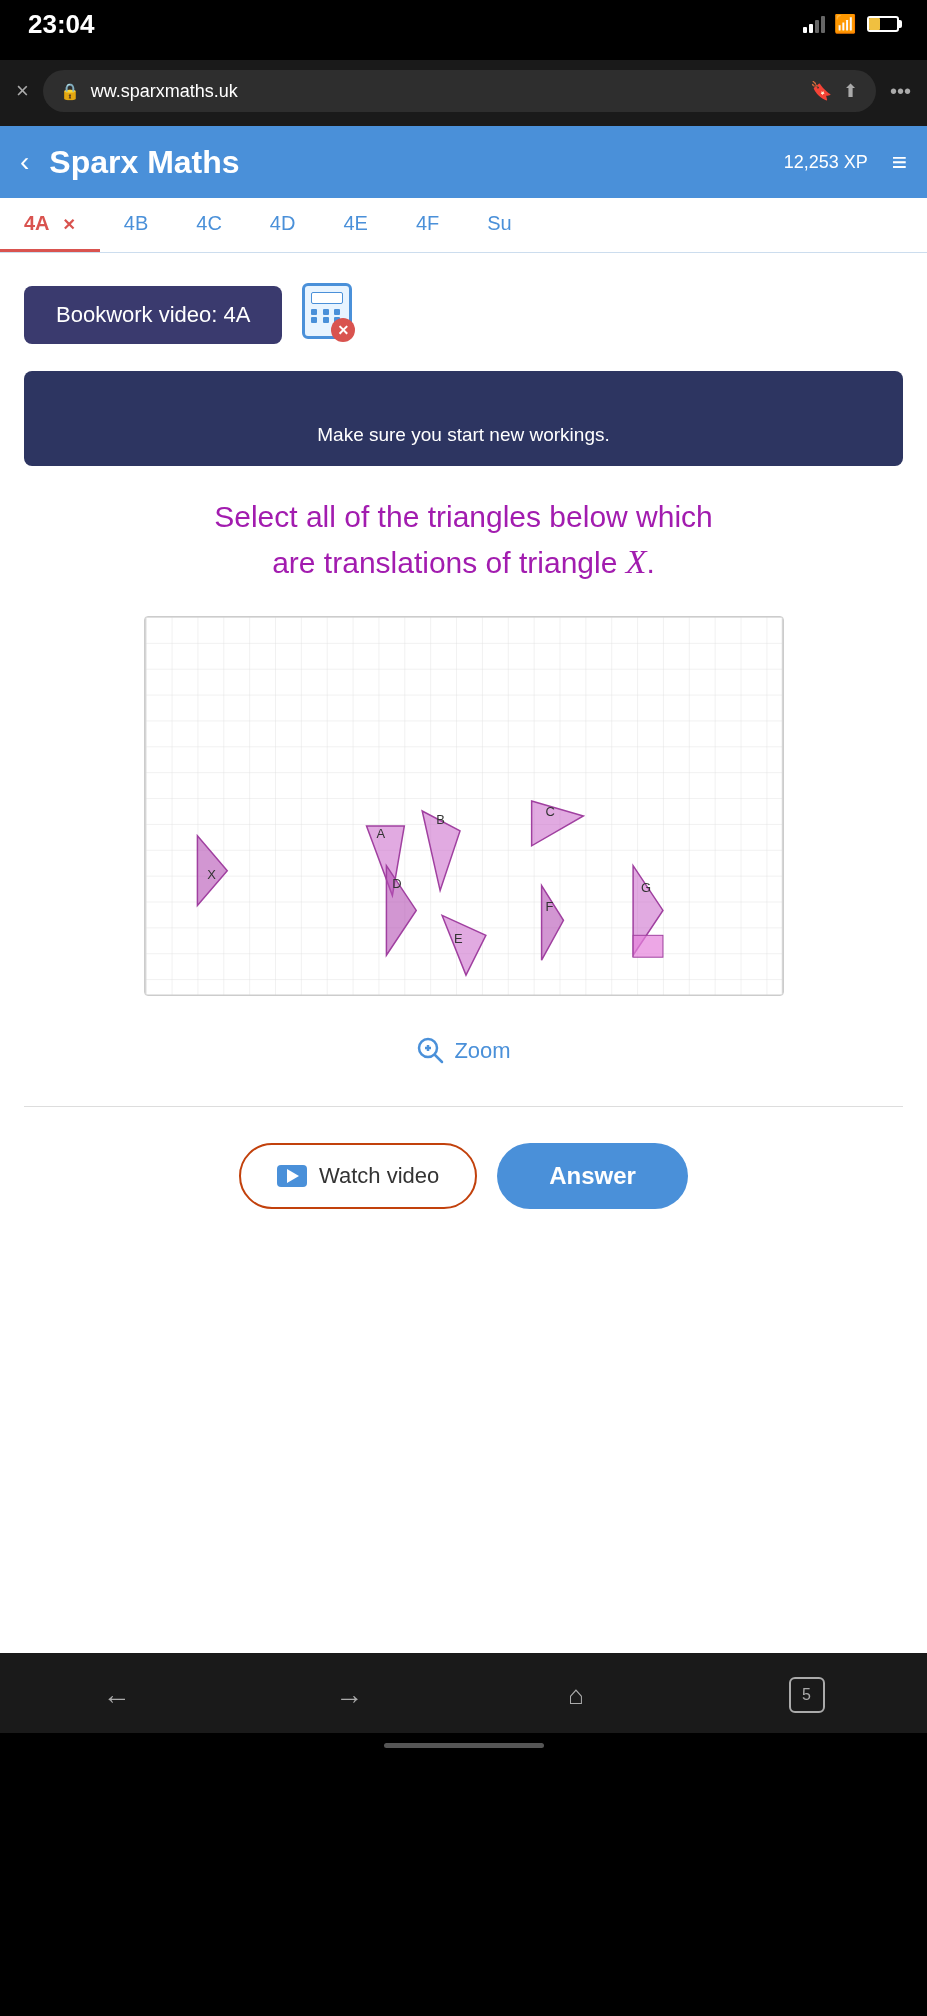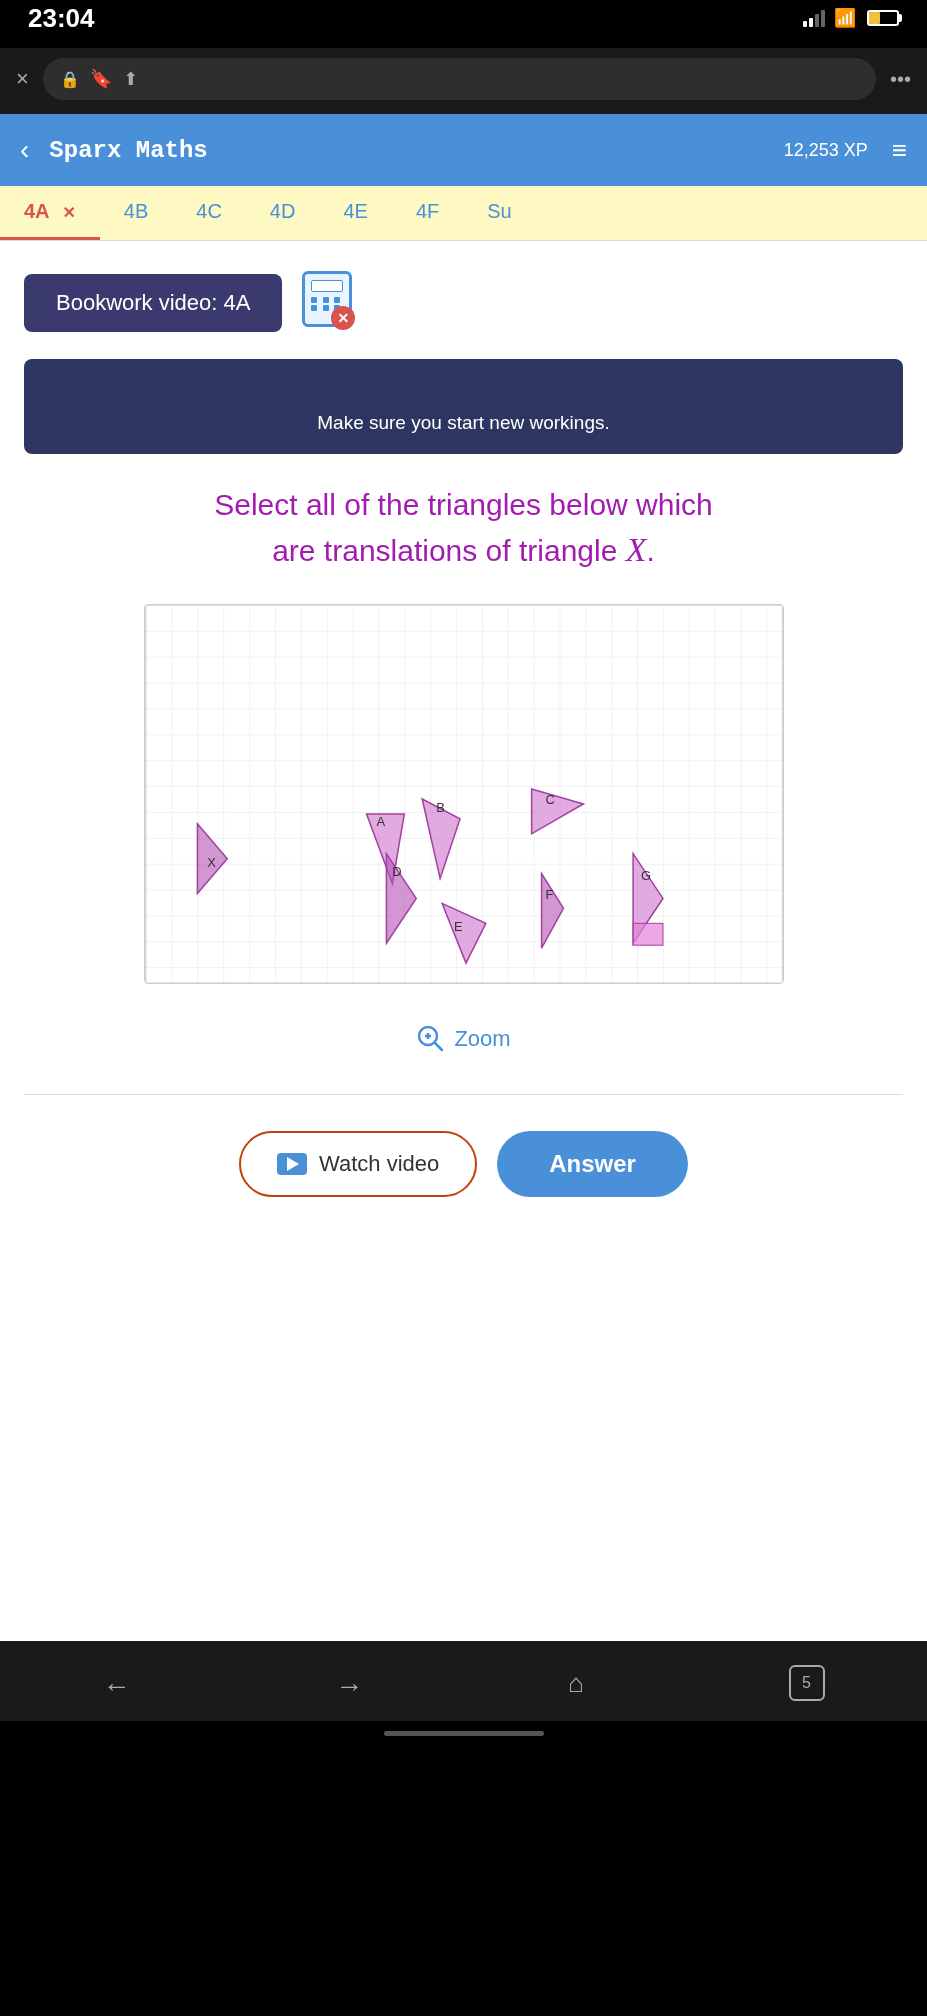--- a/index.html
+++ b/index.html
@@ -13,21 +13,21 @@
     }
 
     
     .status-bar {
       background: #000;
       color: #fff;
       display: flex;
       justify-content: space-between;
       align-items: center;
       padding: 14px 28px 26px 28px;
-      height: 48px;
+      height: 60px;
     }
     .status-time {
       font-size: 26px;
       font-weight: 600;
       color: #fff;
     }
     .status-icons {
       display: flex;
       align-items: center;
       gap: 10px;
@@ -129,39 +129,38 @@
       height: 72px;
     }
     .back-btn {
       color: #fff;
       font-size: 28px;
       margin-right: 20px;
       cursor: pointer;
     }
     .app-title {
       color: #fff;
-      font-size: 24px;
+      font-size: 32px;
       font-weight: 700;
       flex: 1;
-      font-family: Liberation Mono, monospace;
     }
     .xp-badge {
       color: #fff;
       font-size: 18px;
       margin-right: 24px;
     }
     .menu-icon {
       color: #fff;
       font-size: 26px;
       cursor: pointer;
     }
 
     
     .tab-bar {
-      background: #fef9c3;
+      background: #ffffff;
       display: flex;
       overflow-x: auto;
       border-bottom: 1px solid #cde;
       scrollbar-width: none;
     }
     .tab-bar::-webkit-scrollbar { display: none; }
     .tab-item {
       padding: 14px 24px;
       font-size: 20px;
       color: #4a90d9;
@@ -437,20 +436,21 @@
       <div class="battery-fill"></div>
     </div>
   </div>
 </div>
 
 <div class="browser-chrome">
   <div class="browser-bar">
     <span class="browser-close">×</span>
     <div class="browser-url-bar">
       <span class="lock-icon">🔒</span>
+      <span class="url-text">ww.sparxmaths.uk</span>
       <span style="color:#aaa;font-size:18px;">🔖</span>
       <span style="color:#aaa;font-size:18px;">⬆</span>
     </div>
     <span class="browser-actions">•••</span>
   </div>
 </div>
 
 <div class="app-header">
   <span class="back-btn">‹</span>
   <span class="app-title">Sparx Maths</span>

